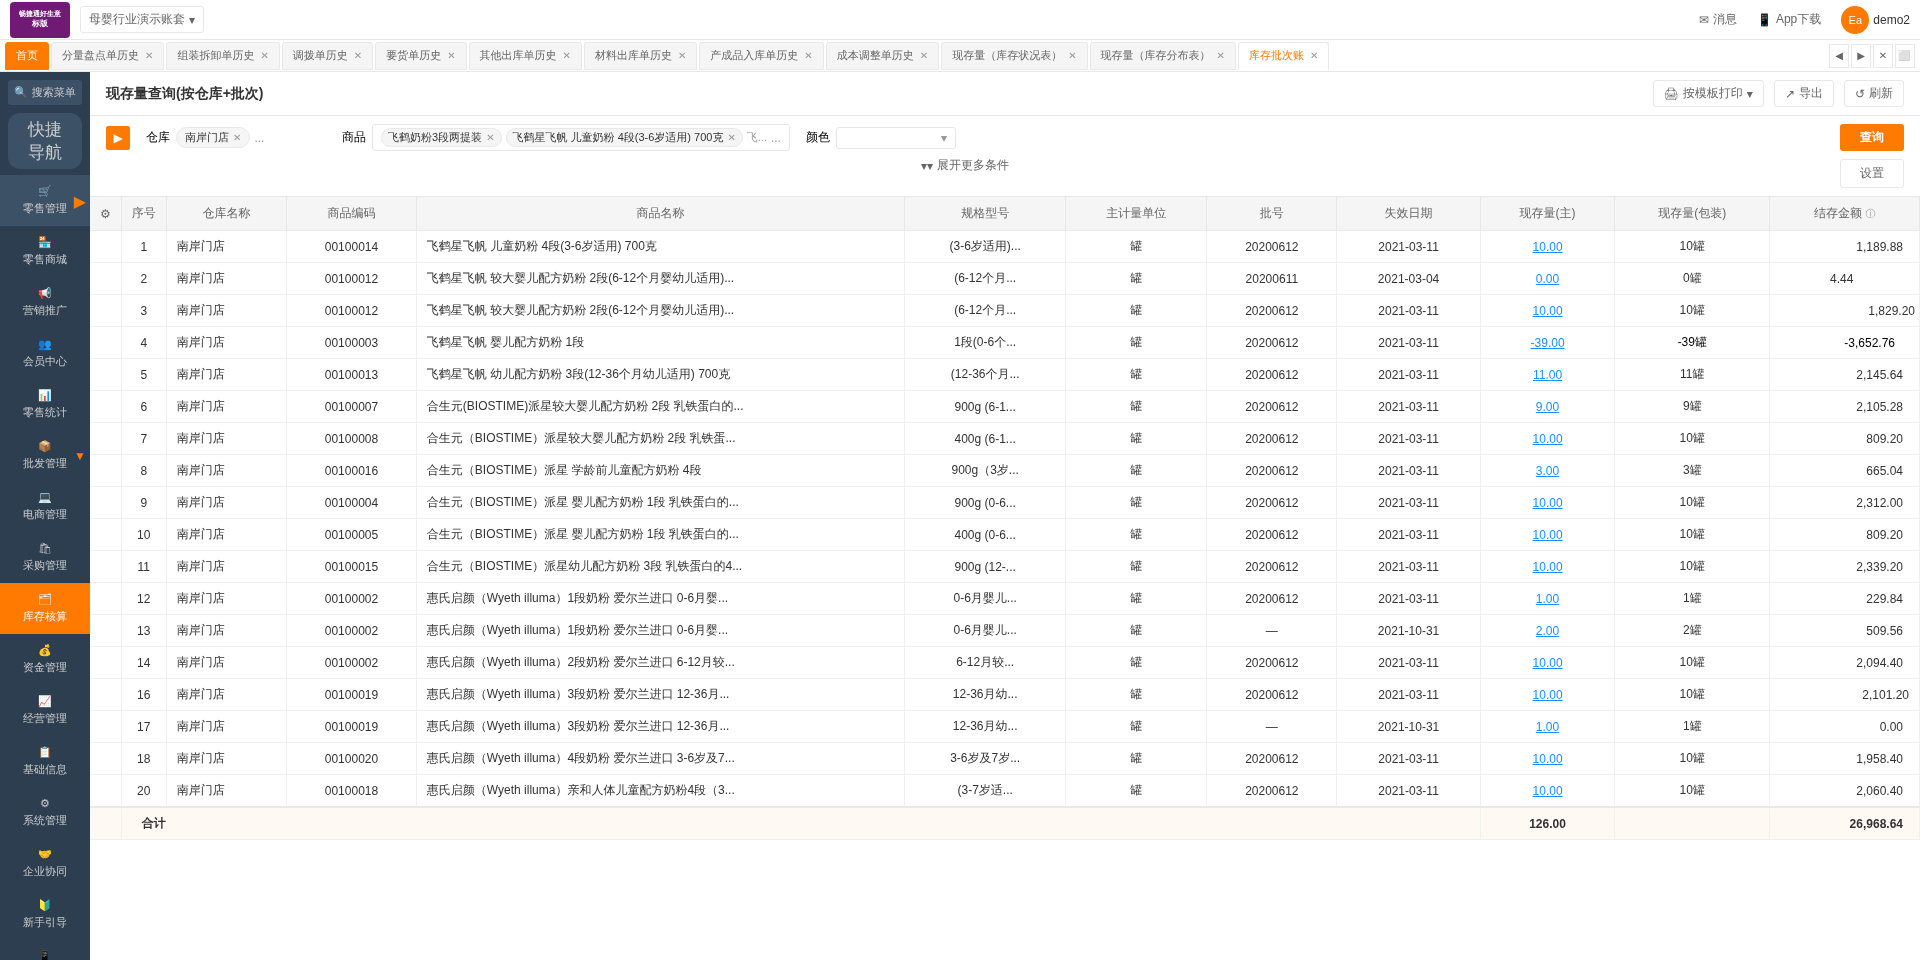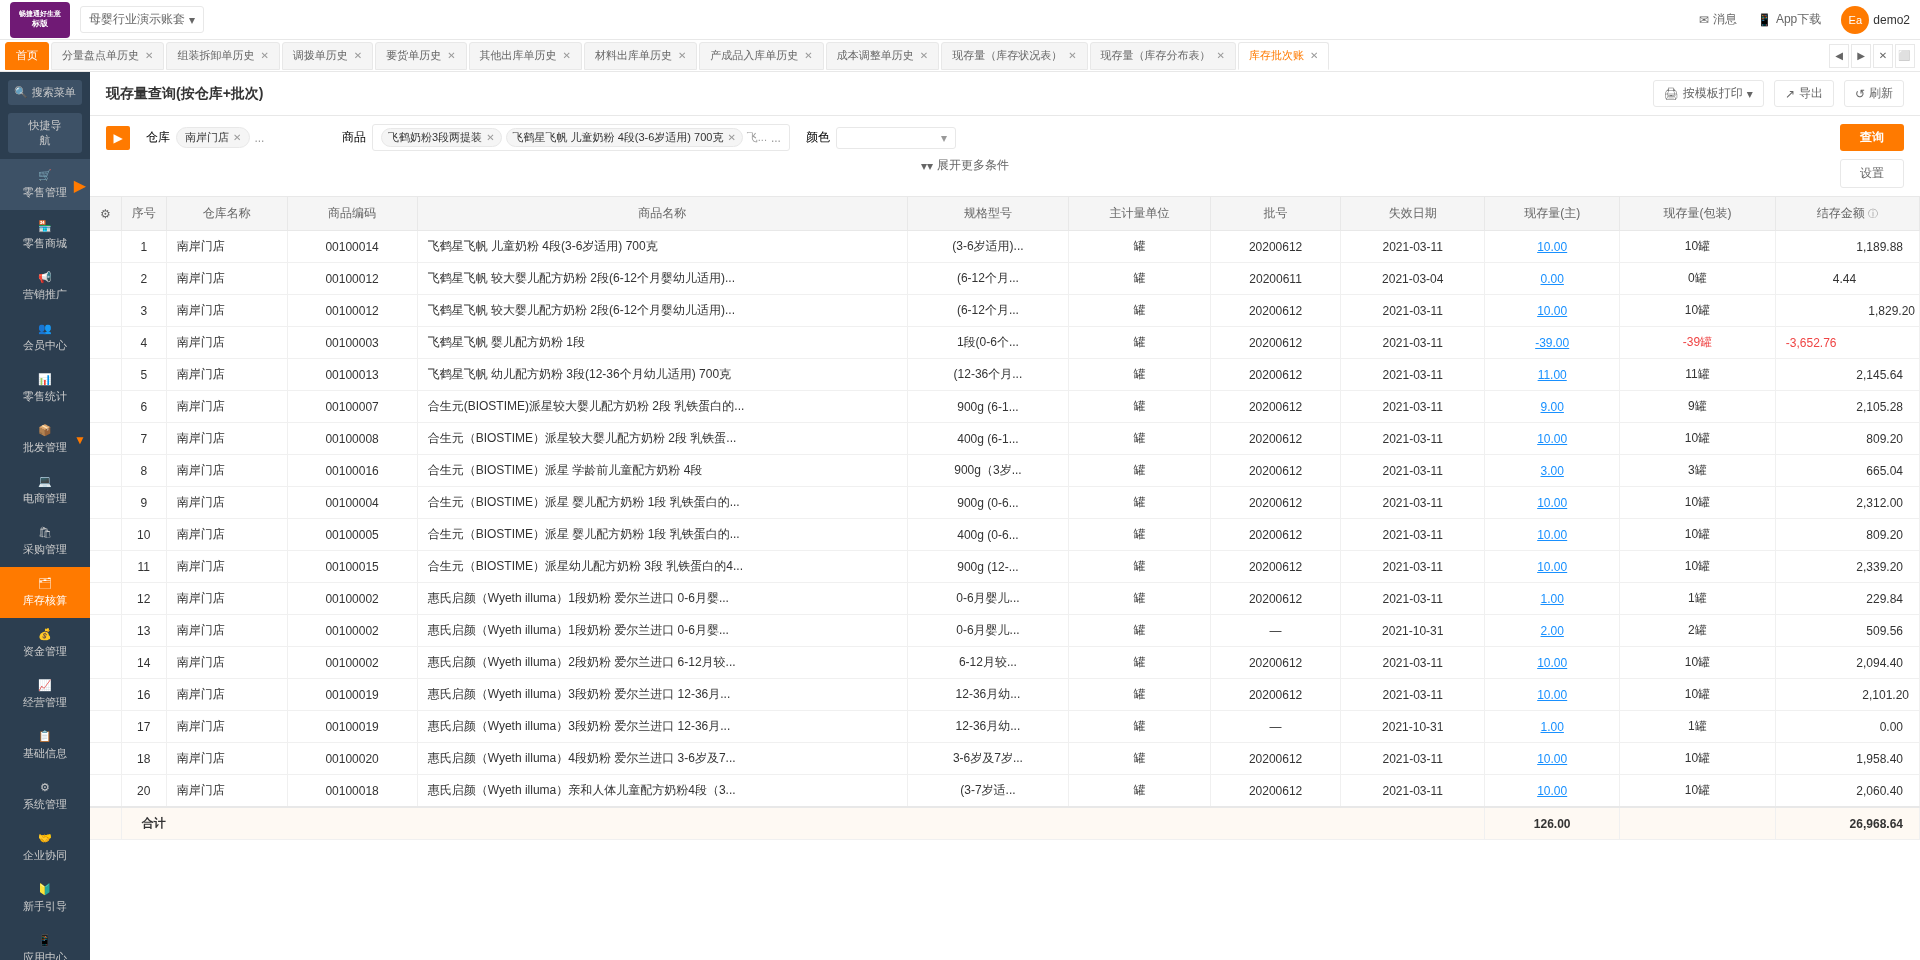--- a/index.html
+++ b/index.html
@@ -23,21 +23,21 @@
     .tab-arrows { display: flex; gap: 2px; margin-left: auto; }
     .tab-arrow-btn { width: 20px; height: 24px; display: flex; align-items: center; justify-content: center; border: 1px solid #e8e8e8; background: #fff; cursor: pointer; font-size: 10px; color: #666; }
 
     
     .main-layout { display: flex; height: calc(960px - 72px); }
 
     
     .sidebar { width: 90px; background: #2c3e50; display: flex; flex-direction: column; flex-shrink: 0; }
     .sidebar-search { padding: 8px; }
     .sidebar-search-btn { width: 100%; background: #3d5166; border: none; color: #ccc; padding: 5px 6px; border-radius: 3px; cursor: pointer; font-size: 11px; display: flex; align-items: center; gap: 4px; }
-    .sidebar-nav-btn { padding: 5px 20px; background: #3d5166; margin: 0 8px 6px 8px; border-radius: 3px; color: #ccc; font-size: 11px; text-align: center; cursor: pointer; }
+    .sidebar-nav-btn { padding: 5px 20px; background: #3d5166; margin: 0 8px 6px 8px; border-radius: 12px; color: #ccc; font-size: 17px; text-align: center; cursor: pointer; }
     .sidebar-item { padding: 10px 8px; color: #ccc; font-size: 11px; cursor: pointer; text-align: center; display: flex; flex-direction: column; align-items: center; gap: 3px; }
     .sidebar-item.active { background: #ff7a00; color: #fff; }
 
     
     .content { flex: 1; background: #f0f2f5; overflow: hidden; display: flex; flex-direction: column; }
 
     
     .page-header { background: #fff; padding: 8px 16px; display: flex; align-items: center; justify-content: space-between; border-bottom: 1px solid #e8e8e8; }
     .page-title { font-size: 14px; font-weight: bold; color: #333; }
     .header-actions { display: flex; align-items: center; gap: 10px; }
@@ -60,21 +60,21 @@
     .btn-query { padding: 5px 20px; background: #ff7a00; color: #fff; border: none; border-radius: 3px; cursor: pointer; font-size: 12px; font-weight: bold; }
     .btn-settings { padding: 5px 16px; background: #fff; color: #666; border: 1px solid #e8e8e8; border-radius: 3px; cursor: pointer; font-size: 12px; display: block; margin-top: 4px; }
 
     
     .table-container { flex: 1; overflow: auto; padding: 0; background: #fff; }
     table { width: 100%; border-collapse: collapse; font-size: 12px; }
     thead tr { background: #f5f5f5; }
     th { padding: 8px 10px; text-align: center; border-bottom: 1px solid #e8e8e8; border-right: 1px solid #e8e8e8; color: #666; font-weight: normal; white-space: nowrap; font-size: 12px; }
     td { padding: 7px 10px; text-align: center; border-bottom: 1px solid #f0f0f0; border-right: 1px solid #f0f0f0; color: #333; white-space: nowrap; }
     .td-left { text-align: left; }
-    .td-red { color: #ef4444; }
+    .td-red { color: #000000; }
     .td-link { color: #1890ff; text-decoration: underline; cursor: pointer; }
     .total-row td { background: #fef9f3; font-weight: bold; border-top: 2px solid #e8e8e8; }
     .col-num { width: 40px; }
     .col-gear { width: 30px; }
     .expand-arrow { width: 24px; height: 24px; background: #ff7a00; color: #fff; border: none; cursor: pointer; font-size: 12px; border-radius: 2px; display: flex; align-items: center; justify-content: center; flex-shrink: 0; }
 
     .filter-section { background: #fff; padding: 8px 16px; display: flex; align-items: flex-start; gap: 16px; border-bottom: 1px solid #e8e8e8; }
     .filter-main { flex: 1; }
     .filter-actions { display: flex; flex-direction: column; gap: 4px; flex-shrink: 0; }
     .info-icon { color: #999; font-size: 10px; cursor: pointer; }
@@ -386,21 +386,21 @@
     <td>4</td>
     <td class="td-left">南岸门店</td>
     <td>00100003</td>
     <td class="td-left" style="max-width:280px;overflow:hidden;text-overflow:ellipsis;">飞鹤星飞帆 婴儿配方奶粉 1段</td>
     <td>1段(0-6个...</td>
     <td>罐</td>
     <td>20200612</td>
     <td>2021-03-11</td>
     <td class="td-red td-link">-39.00</td>
     <td class="td-red">-39罐</td>
-    <td class="td-red" style="text-align:left;padding-right:0;">-3,652.76</td>
+    <td class="td-red" style="text-align:right;padding-right:24px;">-3,652.76</td>
   </tr>
             <tr>
     <td></td>
     <td>5</td>
     <td class="td-left">南岸门店</td>
     <td>00100013</td>
     <td class="td-left" style="max-width:280px;overflow:hidden;text-overflow:ellipsis;">飞鹤星飞帆 幼儿配方奶粉 3段(12-36个月幼儿适用) 700克</td>
     <td>(12-36个月...</td>
     <td>罐</td>
     <td>20200612</td>

